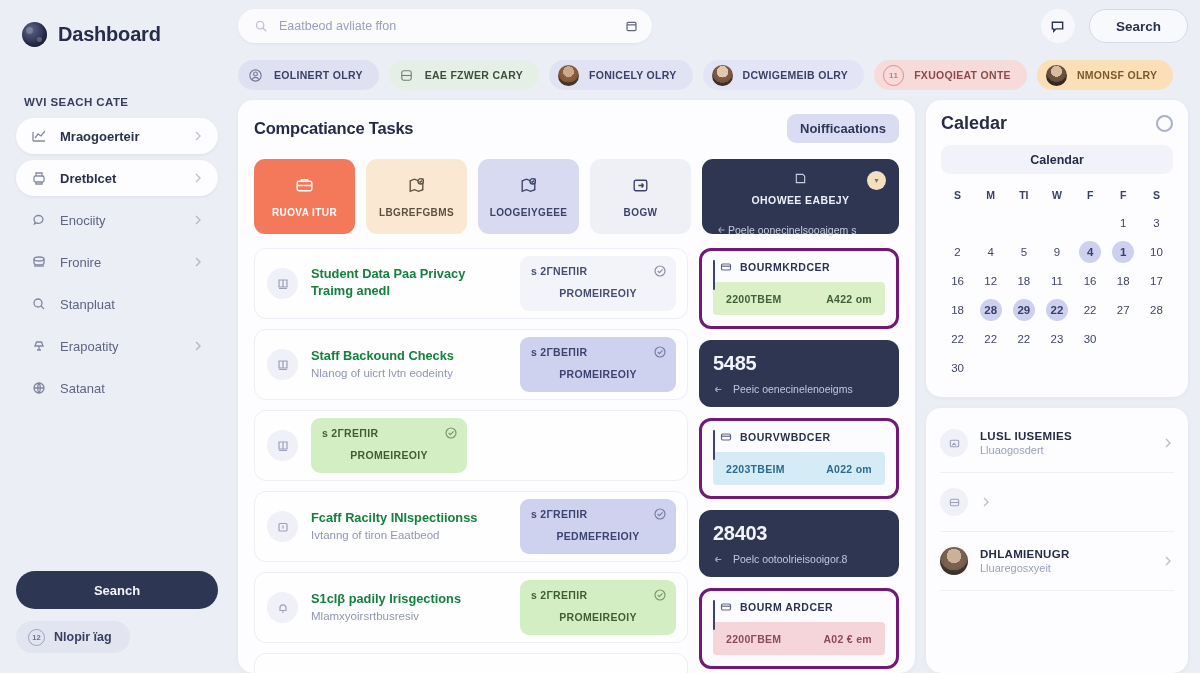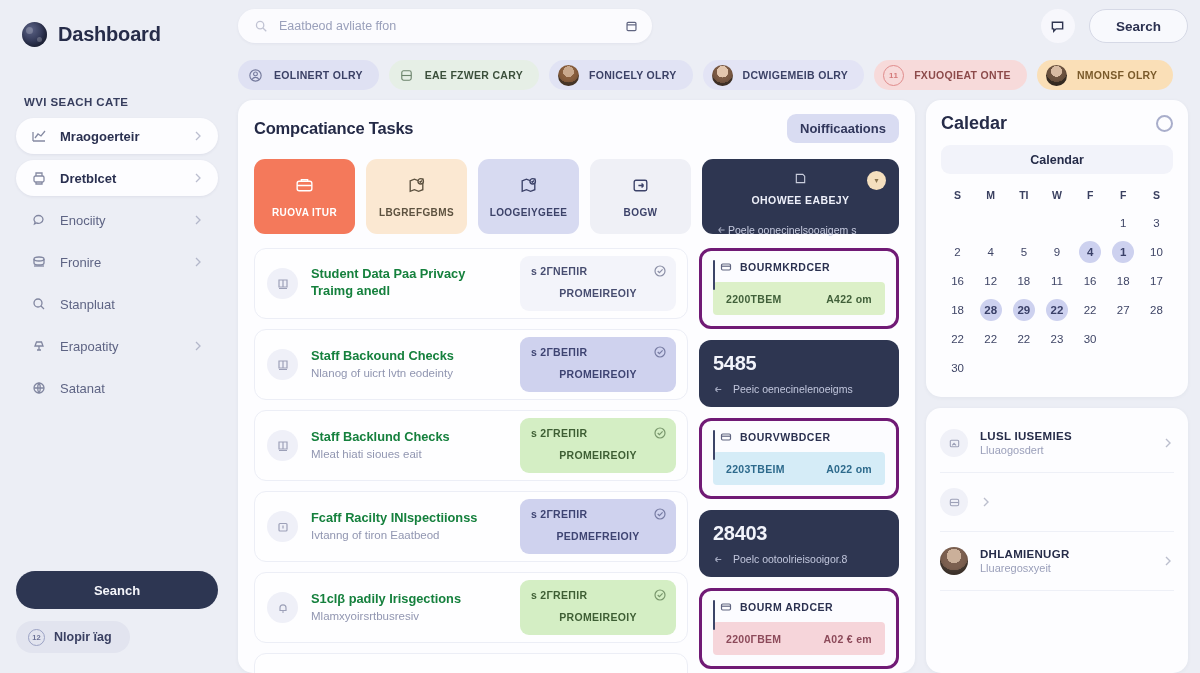--- a/index.html
+++ b/index.html
@@ -507,24 +507,20 @@
               </span>
             </div>
 
             <div class="task-row">
               <span class="task-ico">
                   <svg viewBox="0 0 14 14" fill="none" stroke="#5a6084" stroke-width="1.2">
                     <path d="M3 3h8v7H3z"></path>
                     <path d="M7 3v7M3 11.5h8"></path>
                   </svg>
                 </span>
-              <span class="task-text">
-                <span class="task-title" style="display:block">Staff Backlund Checks</span>
-                <span class="task-sub" style="display:block">Mleat hiati sioues eait</span>
-              </span>
               <span class="task-status" style="background:#d4eec4;color:#3e5e34">
                 <span class="task-status-a" style="display:block">s 2ΓREΠIR</span>
                 <span class="task-status-b" style="display:block">PROMEIREOIY</span>
                 <svg viewBox="0 0 14 14" fill="none" stroke="#3e5e34" stroke-width="1.2">
                     <circle cx="7" cy="7" r="5"></circle>
                     <path d="M4.7 7l1.7 1.7L9.6 5.4"></path>
                   </svg>
               </span>
             </div>
 

